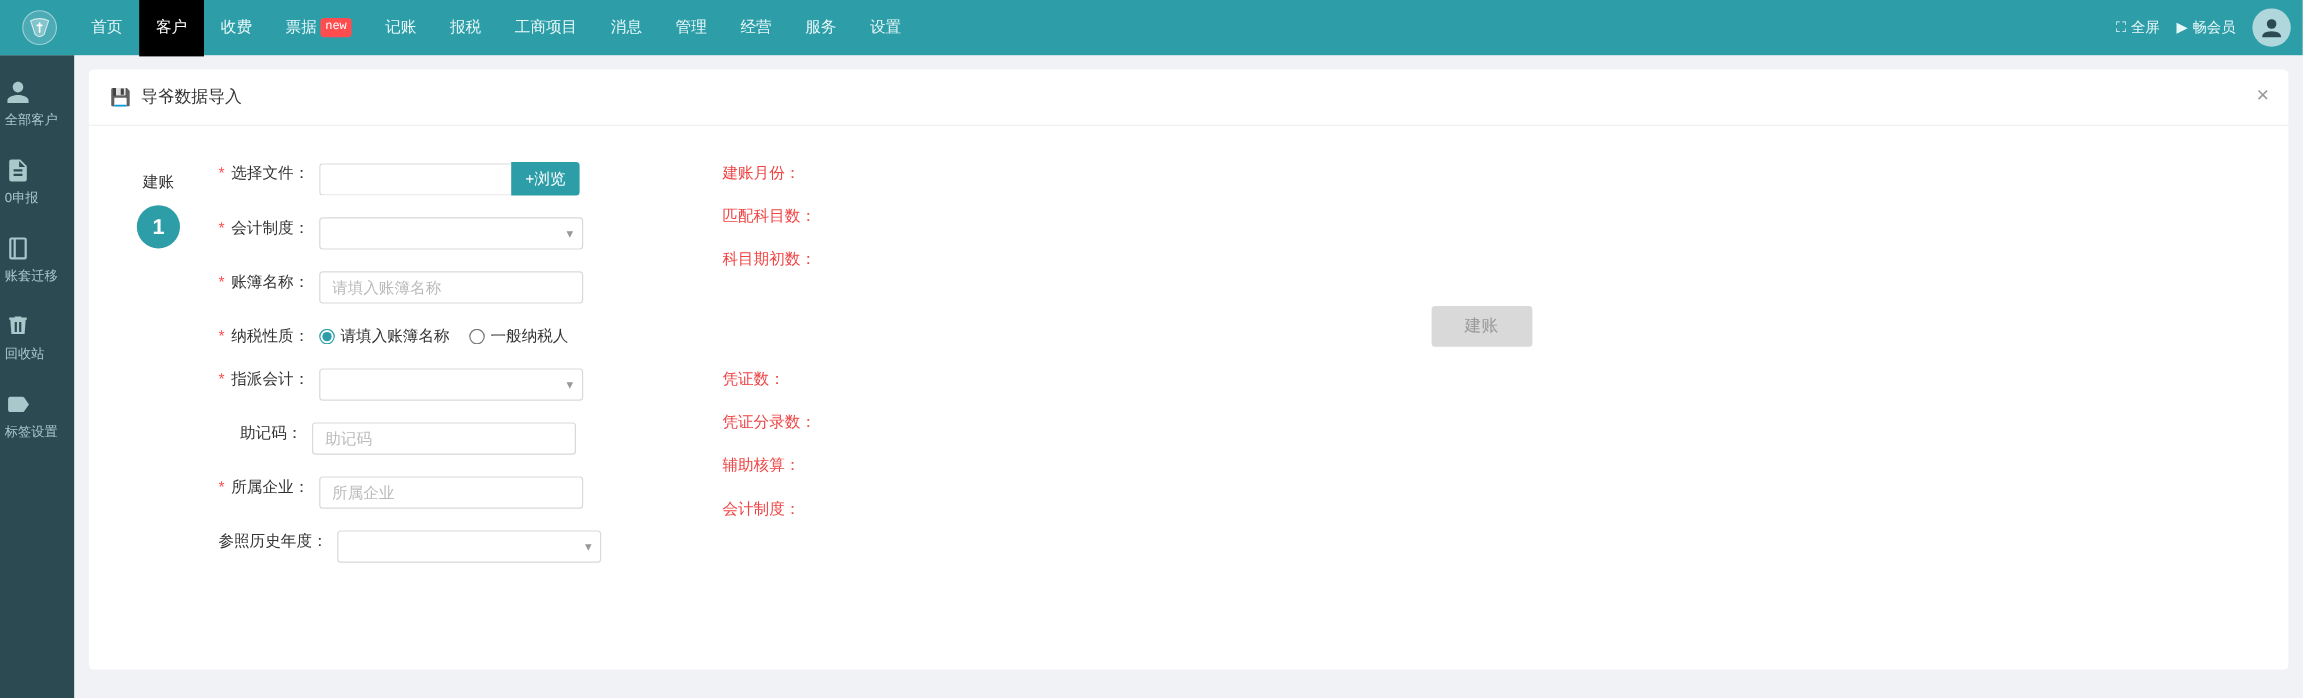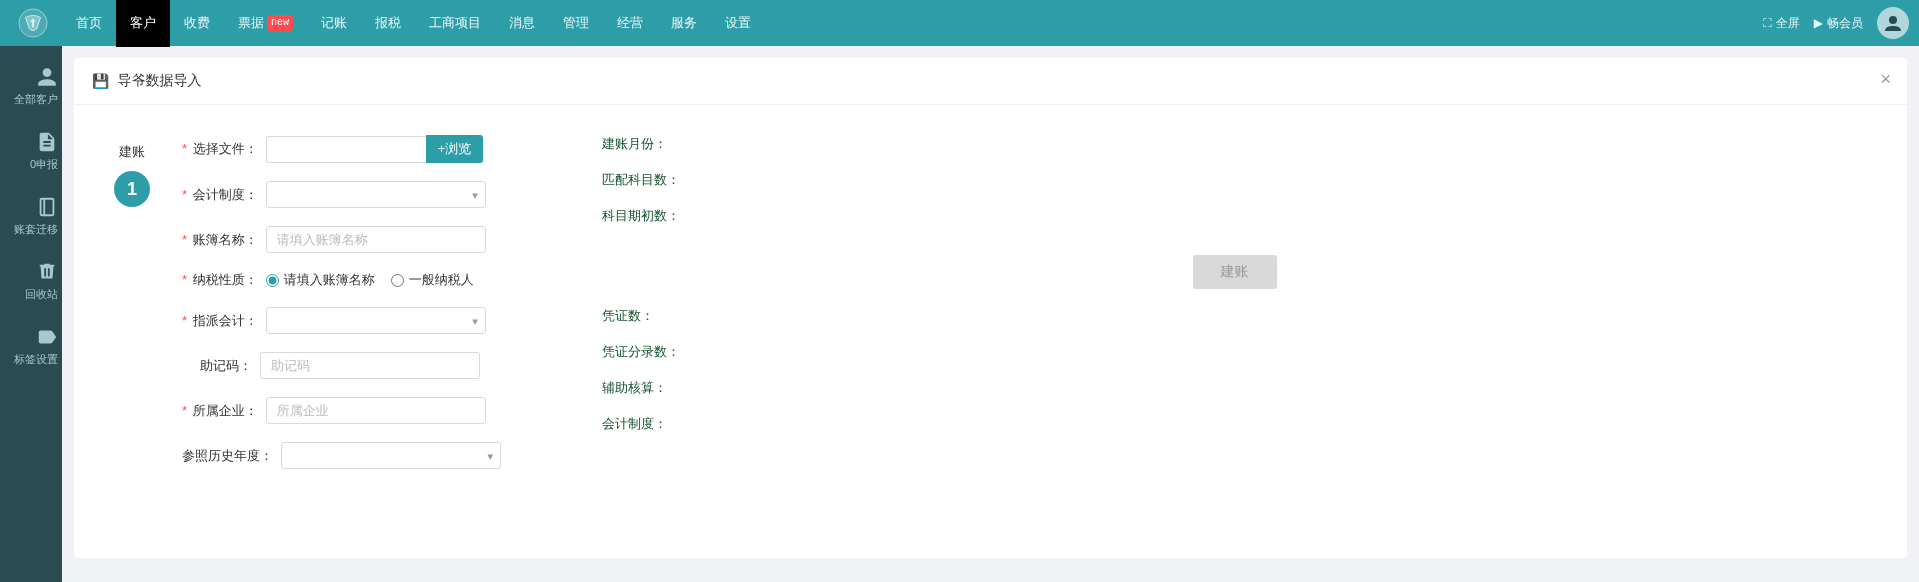--- a/index.html
+++ b/index.html
@@ -86,21 +86,21 @@
       display: flex;
       flex-direction: column;
       align-items: center;
       padding-top: 10px;
       gap: 4px;
     }
     .sidebar-item {
       width: 100%;
       display: flex;
       flex-direction: column;
-      align-items: flex-end;
+      align-items: flex-start;
       padding: 10px 4px;
       cursor: pointer;
       color: #a8c8cc;
       font-size: 11px;
       gap: 4px;
     }
     .sidebar-item svg { width: 22px; height: 22px; fill: currentColor; }
     .sidebar-label { font-size: 11px; }
 
     
@@ -168,21 +168,21 @@
       font-size: 13px;
       color: #333;
       margin-top: 8px;
     }
     .form-fields {
       flex: 1;
       min-width: 360px;
     }
     .form-row {
       display: flex;
-      align-items: center;
+      align-items: flex-start;
       margin-bottom: 18px;
       gap: 8px;
     }
     .form-label {
       font-size: 13px;
       color: #333;
       min-width: 70px;
       text-align: right;
       flex-shrink: 0;
     }
@@ -273,21 +273,21 @@
       flex: 1;
       padding-left: 60px;
     }
     .info-row {
       display: flex;
       align-items: center;
       margin-bottom: 18px;
     }
     .info-label {
       font-size: 13px;
-      color: #14532d;
+      color: #ef4444;
       min-width: 90px;
     }
     .info-value {
       font-size: 13px;
       color: #666;
     }
 
     .build-btn {
       background: #d9d9d9;
       color: #999;

